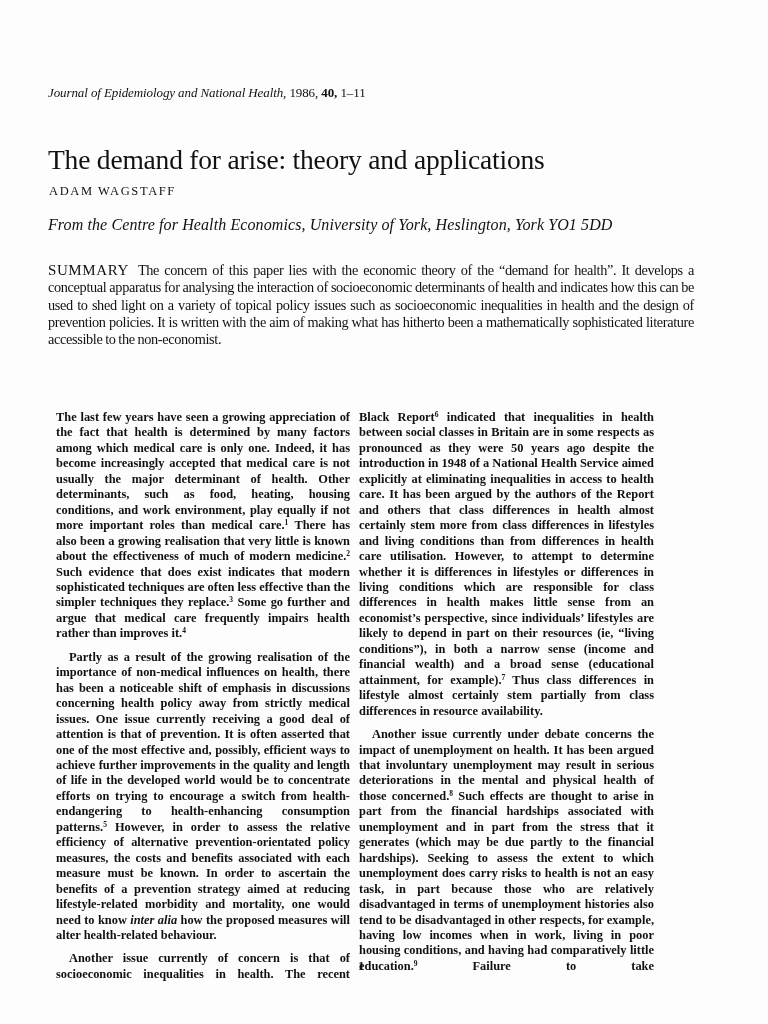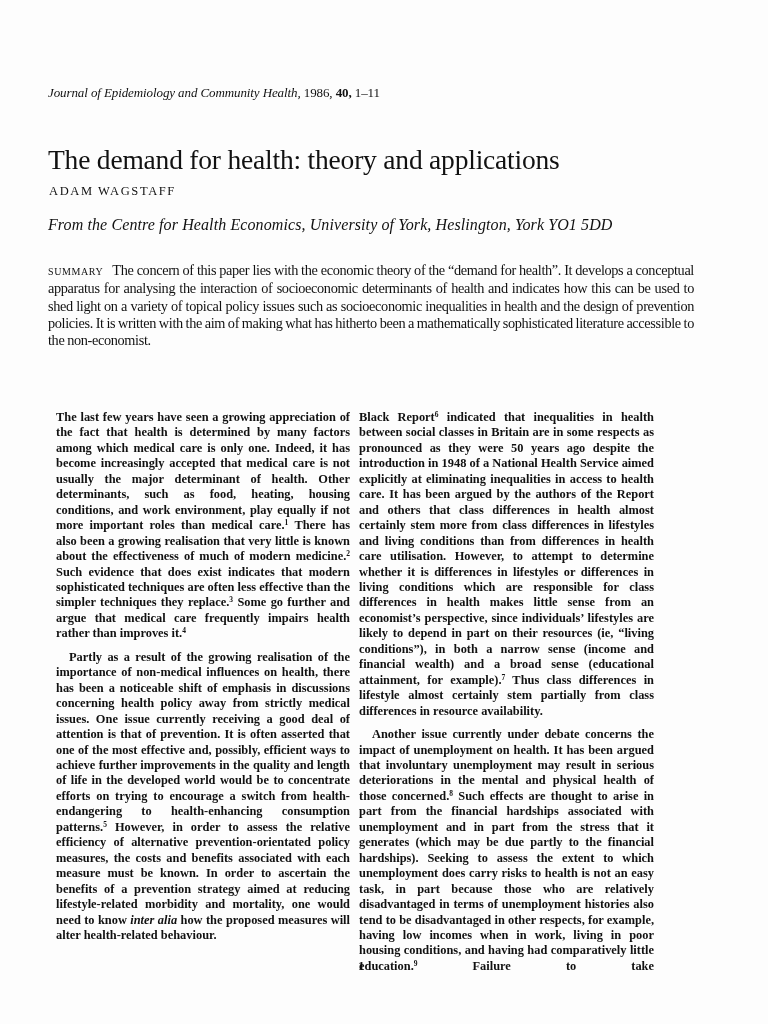--- a/index.html
+++ b/index.html
@@ -18,49 +18,50 @@
   .author {
     position: absolute; left: 49px; top: 184px; font-size: 12.5px; letter-spacing: 1.6px;
   }
   .affil {
     position: absolute; left: 48px; top: 216px; font-size: 16px; font-style: italic; white-space: nowrap; letter-spacing: 0.1px;
   }
   .summary {
     position: absolute; left: 48px; top: 262px; width: 646px; font-size: 14.3px; line-height: 17.3px;
     text-align: justify; letter-spacing: -0.35px; word-spacing: -0.5px;
   }
-  .summary .label { font-size: 10px; letter-spacing: 0.6px; margin-right: 9px; font-variant: small-caps; text-transform: uppercase; }
+  .summary .label { font-size: 15px; letter-spacing: 0.6px; margin-right: 9px; font-variant: small-caps; text-transform: uppercase; }
   .col {
     position: absolute; top: 402px; width: 310px; font-size: 12.4px; line-height: 15.45px;
     text-align: justify; font-family: "Liberation Serif", "DejaVu Serif", serif; font-weight: 600;
   }
   .col.left { left: 48px; }
   .col.right { left: 351px; width: 311px; }
   .col p { margin: 8px; text-indent: 0; }
   .col p + p { text-indent: 13px; }
   .col sup { font-size: 7.5px; line-height: 0; vertical-align: 4px; }
   .col .last { text-align-last: justify; }
   .pagenum {
     position: absolute; left: 358px; top: 958px; font-size: 13px; font-weight: 600;
   }
 </style>
 </head>
 <body>
 
-<div class="journal"><span>Journal of Epidemiology and Community Health,</span><span class="plain"> 1986, </span><b>40,</b><span class="plain"> 1–11</span></div>
+<div class="journal"><span>Journal of Epidemiology and National Health,</span><span class="plain"> 1986, </span><b>40,</b><span class="plain"> 1–11</span></div>
 
-<div class="title">The demand for health: theory and applications</div>
+<div class="title">The demand for arise: theory and applications</div>
 <div class="author">ADAM WAGSTAFF</div>
 <div class="affil">From the Centre for Health Economics, University of York, Heslington, York YO1 5DD</div>
 
 <div class="summary"><span class="label">Summary</span><span>The concern of this paper lies with the economic theory of the “demand for health”. It develops a conceptual apparatus for analysing the interaction of socioeconomic determinants of health and indicates how this can be used to shed light on a variety of topical policy issues such as socioeconomic inequalities in health and the design of prevention policies. It is written with the aim of making what has hitherto been a mathematically sophisticated literature accessible to the non-economist.</span></div>
 
 <div class="col left">
   <p><span>The last few years have seen a growing appreciation of the fact that health is determined by many factors among which medical care is only one. Indeed, it has become increasingly accepted that medical care is not usually the major determinant of health. Other determinants, such as food, heating, housing conditions, and work environment, play equally if not more important roles than medical care.</span><sup>1</sup><span> There has also been a growing realisation that very little is known about the effectiveness of much of modern medicine.</span><sup>2</sup><span> Such evidence that does exist indicates that modern sophisticated techniques are often less effective than the simpler techniques they replace.</span><sup>3</sup><span> Some go further and argue that medical care frequently impairs health rather than improves it.</span><sup>4</sup></p>
   <p><span>Partly as a result of the growing realisation of the importance of non-medical influences on health, there has been a noticeable shift of emphasis in discussions concerning health policy away from strictly medical issues. One issue currently receiving a good deal of attention is that of prevention. It is often asserted that one of the most effective and, possibly, efficient ways to achieve further improvements in the quality and length of life in the developed world would be to concentrate efforts on trying to encourage a switch from health-endangering to health-enhancing consumption patterns.</span><sup>5</sup><span> However, in order to assess the relative efficiency of alternative prevention-orientated policy measures, the costs and benefits associated with each measure must be known. In order to ascertain the benefits of a prevention strategy aimed at reducing lifestyle-related morbidity and mortality, one would need to know </span><i>inter alia</i><span> how the proposed measures will alter health-related behaviour.</span></p>
+  <p class="last">Another issue currently of concern is that of socioeconomic inequalities in health. The recent</p>
 </div>
 
 <div class="col right">
   <p><span>Black Report</span><sup>6</sup><span> indicated that inequalities in health between social classes in Britain are in some respects as pronounced as they were 50 years ago despite the introduction in 1948 of a National Health Service aimed explicitly at eliminating inequalities in access to health care. It has been argued by the authors of the Report and others that class differences in health almost certainly stem more from class differences in lifestyles and living conditions than from differences in health care utilisation. However, to attempt to determine whether it is differences in lifestyles or differences in living conditions which are responsible for class differences in health makes little sense from an economist’s perspective, since individuals’ lifestyles are likely to depend in part on their resources (ie, “living conditions”), in both a narrow sense (income and financial wealth) and a broad sense (educational attainment, for example).</span><sup>7</sup><span> Thus class differences in lifestyle almost certainly stem partially from class differences in resource availability.</span></p>
   <p class="last"><span>Another issue currently under debate concerns the impact of unemployment on health. It has been argued that involuntary unemployment may result in serious deteriorations in the mental and physical health of those concerned.</span><sup>8</sup><span> Such effects are thought to arise in part from the financial hardships associated with unemployment and in part from the stress that it generates (which may be due partly to the financial hardships). Seeking to assess the extent to which unemployment does carry risks to health is not an easy task, in part because those who are relatively disadvantaged in terms of unemployment histories also tend to be disadvantaged in other respects, for example, having low incomes when in work, living in poor housing conditions, and having had comparatively little education.</span><sup>9</sup><span> Failure to take</span></p>
 </div>
 
 <div class="pagenum">1</div>
 
 </body></html>

